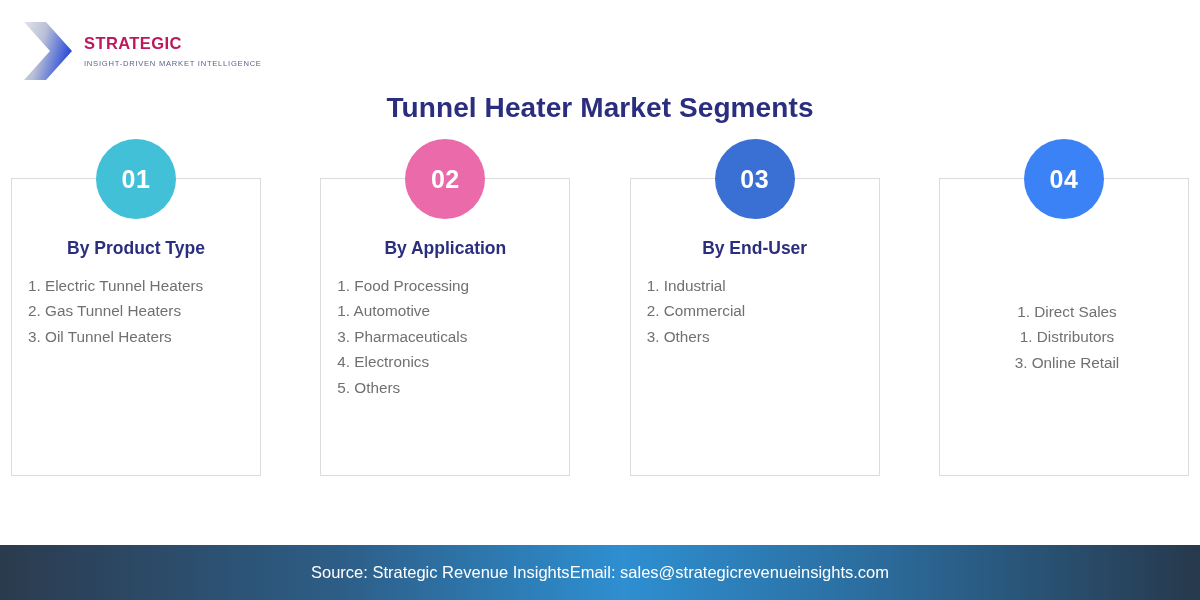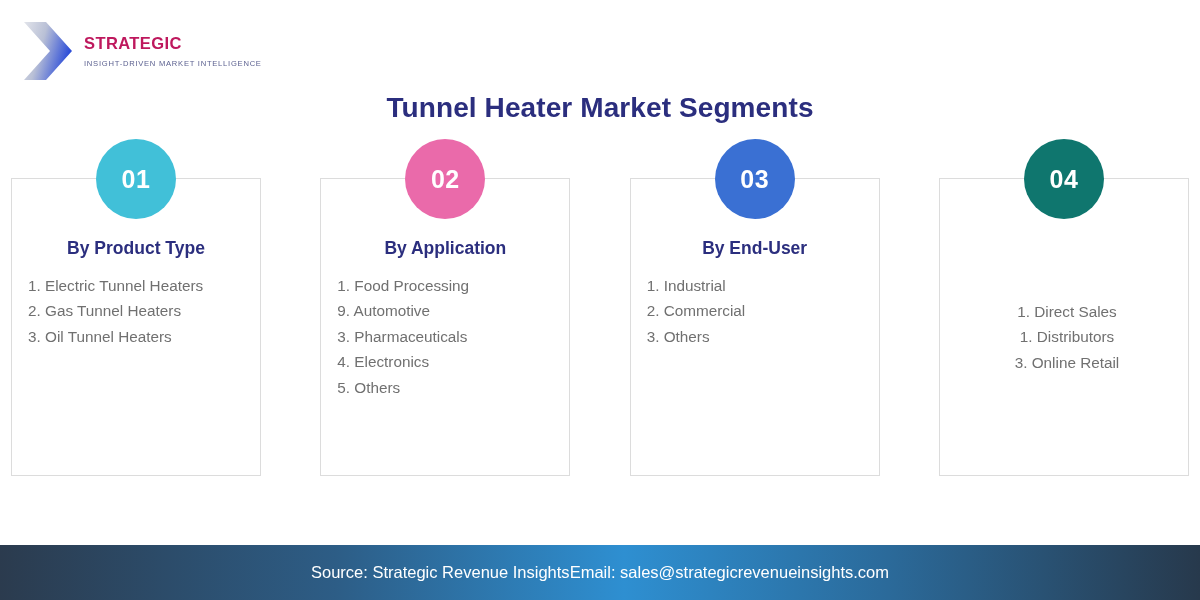--- a/index.html
+++ b/index.html
@@ -154,39 +154,39 @@
       <li>2. Gas Tunnel Heaters</li>
       <li>3. Oil Tunnel Heaters</li>
     </ul>
   </div>
 
   <div class="card">
     <div class="badge" style="background:#ea6aaa">02</div>
     <div class="card-heading">By Application</div>
     <ul class="card-list">
       <li>1. Food Processing</li>
-      <li>9. Automotive</li>
+      <li>1. Automotive</li>
       <li>3. Pharmaceuticals</li>
       <li>4. Electronics</li>
       <li>5. Others</li>
     </ul>
   </div>
 
   <div class="card">
     <div class="badge" style="background:#3a70d3">03</div>
     <div class="card-heading">By End-User</div>
     <ul class="card-list">
       <li>1. Industrial</li>
       <li>2. Commercial</li>
       <li>3. Others</li>
     </ul>
   </div>
 
   <div class="card">
-    <div class="badge" style="background:#0f766e">04</div>
+    <div class="badge" style="background:#3b82f6">04</div>
     <ul class="card-list two-line">
       <li>1. Direct Sales</li>
       <li>1. Distributors</li>
       <li>3. Online Retail</li>
     </ul>
   </div>
 
 </div>
 
 <div class="footer">

